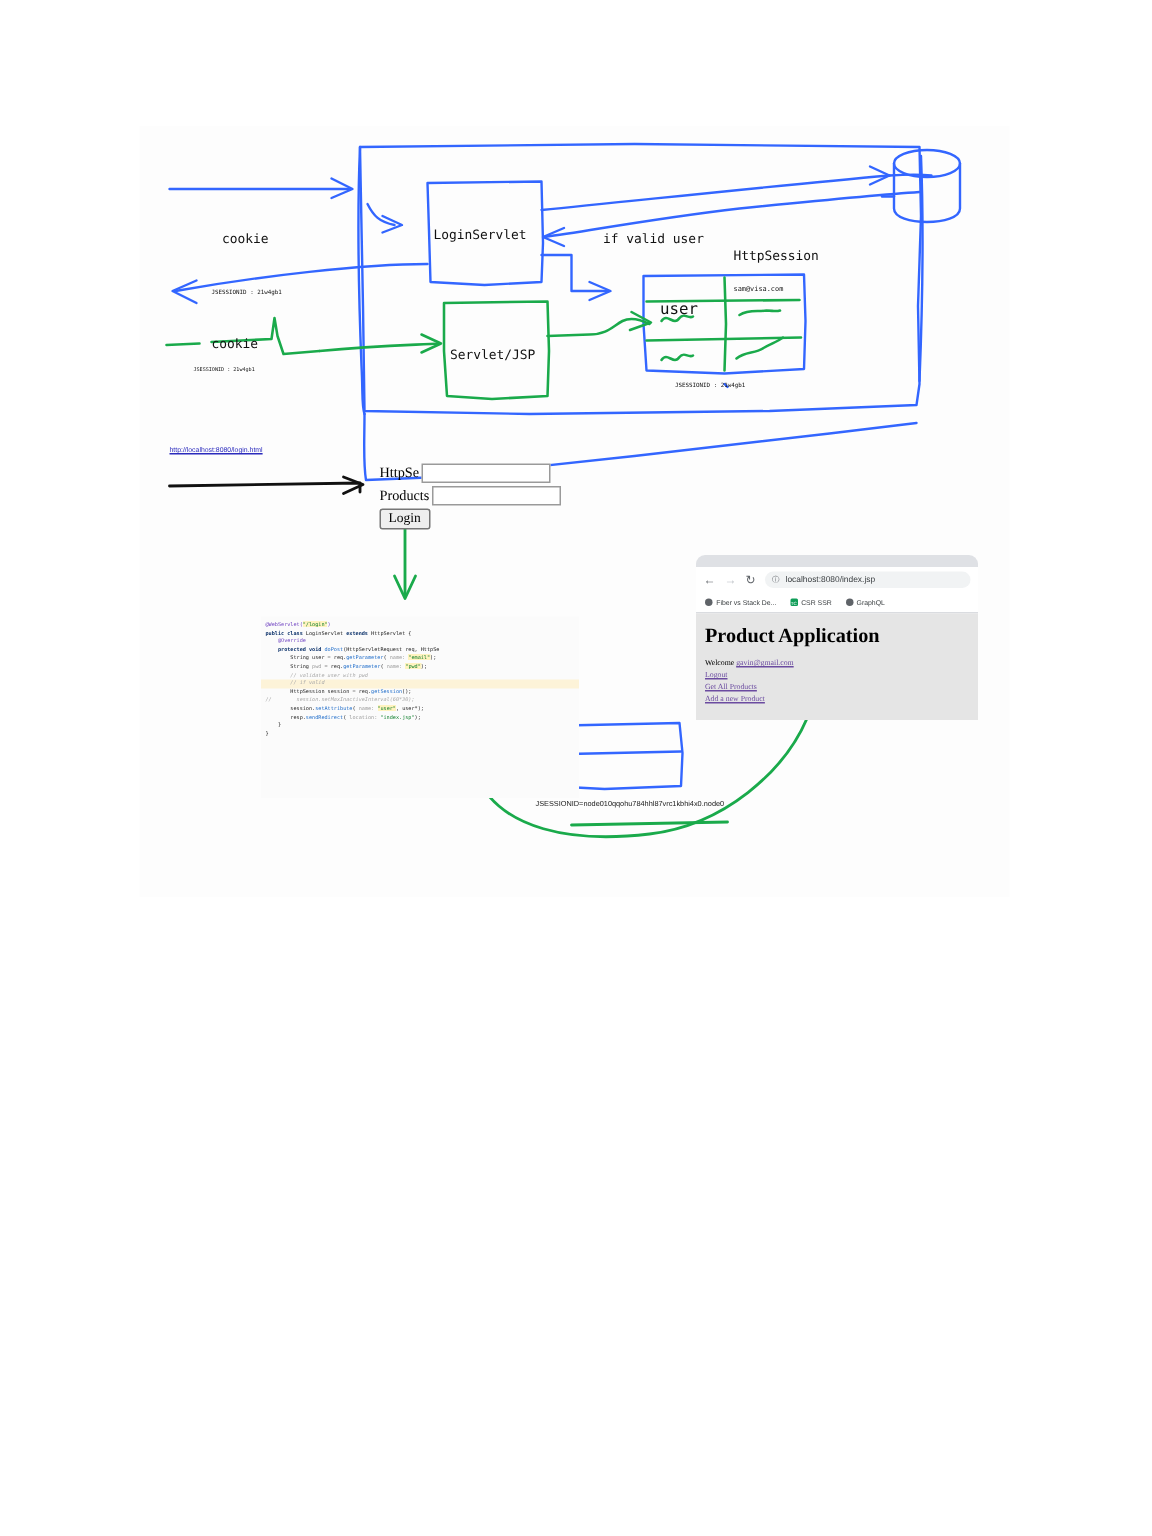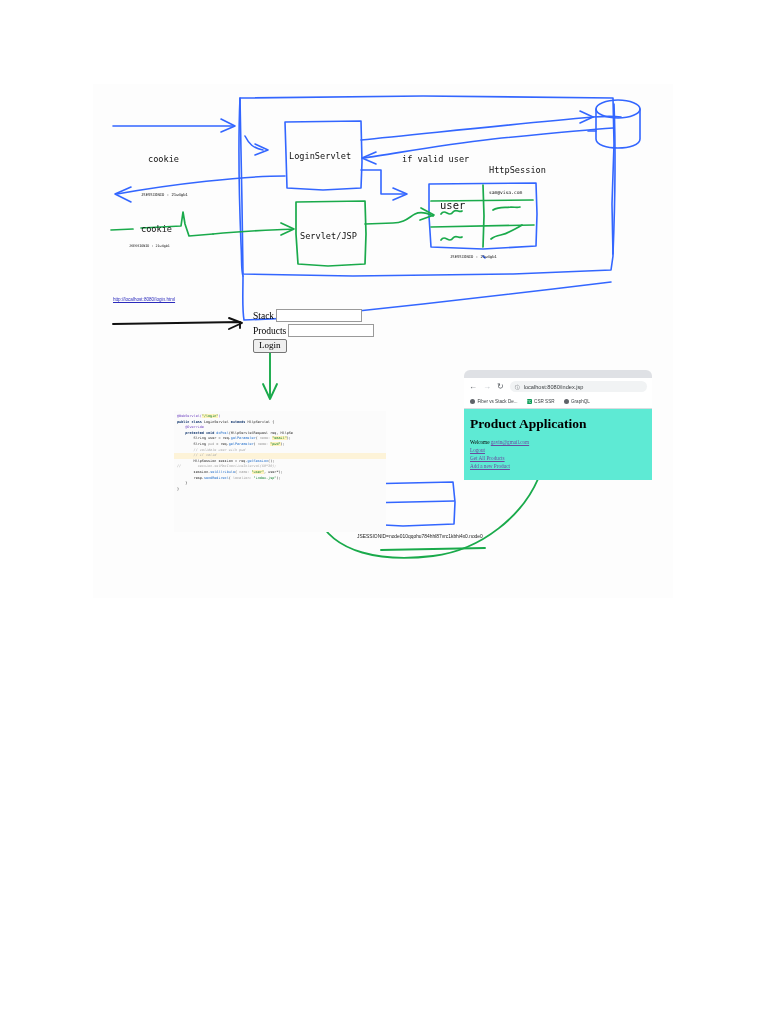--- a/index.html
+++ b/index.html
@@ -46,21 +46,21 @@
   .br-omnibox{flex:1;height:11px;background:#f1f3f4;border-radius:6px;display:flex;
               align-items:center;padding:0 5px;gap:4px;}
   .br-omnitext{font-family:"Liberation Sans",sans-serif;font-size:5.6px;color:#3c4043;white-space:nowrap;}
   .br-bookmarks{display:flex;align-items:center;height:13px;background:#fff;
                 border-bottom:1px solid #dadce0;padding:0 6px;gap:9px;}
   .bm{display:flex;align-items:center;gap:2.5px;font-family:"Liberation Sans",sans-serif;
       font-size:4.6px;color:#3c4043;white-space:nowrap;}
   .bm-globe{width:5px;height:5px;border-radius:50%;background:#5f6368;display:inline-block;}
   .bm-sq{width:5px;height:5px;background:#0f9d58;color:#fff;font-size:3px;display:inline-flex;
          align-items:center;justify-content:center;border-radius:1px;}
-  .br-body{background:#5eead4;padding:7px 6px 10px 6px;}
+  .br-body{background:#e5e5e5;padding:7px 6px 10px 6px;}
   .br-h1{font-family:"Liberation Serif",serif;font-weight:bold;font-size:13.5px;color:#000;margin:0 0 7px 0;}
   .br-welcome{font-family:"Liberation Serif",serif;font-size:5.2px;color:#000;margin-bottom:1px;}
   .br-welcome a{color:#6b4ba0;text-decoration:underline;}
   .br-link{font-family:"Liberation Serif",serif;font-size:5.2px;color:#6b4ba0;
            text-decoration:underline;display:block;line-height:1.55;}
 
   #sessid{position:absolute;left:264px;top:450px;font-family:"Liberation Sans",sans-serif;
           font-size:4.9px;color:#222;white-space:nowrap;}
 </style>
 </head>
@@ -171,21 +171,21 @@
         <path d="M449,352 L456,336 L463,352"></path>
 
         <path d="M288,466 L392,464"></path>
       </g>
     </svg>
 
     <a class="urllink" href="#">http://localhost:8080/login.html</a>
 
     <div id="loginform">
       <div class="lf-row">
-        <span class="lf-label">Stack</span>
+        <span class="lf-label">HttpSe</span>
         <input class="lf-input" style="width: 80px; margin-left: 2px;" type="text" value="">
       </div>
       <div class="lf-row">
         <span class="lf-label">Products</span>
         <input class="lf-input" style="width: 80px; margin-left: 2px;" type="password" value="">
       </div>
       <div class="lf-row" style="margin-top:2px;">
         <button class="lf-btn">Login</button>
       </div>
     </div>

